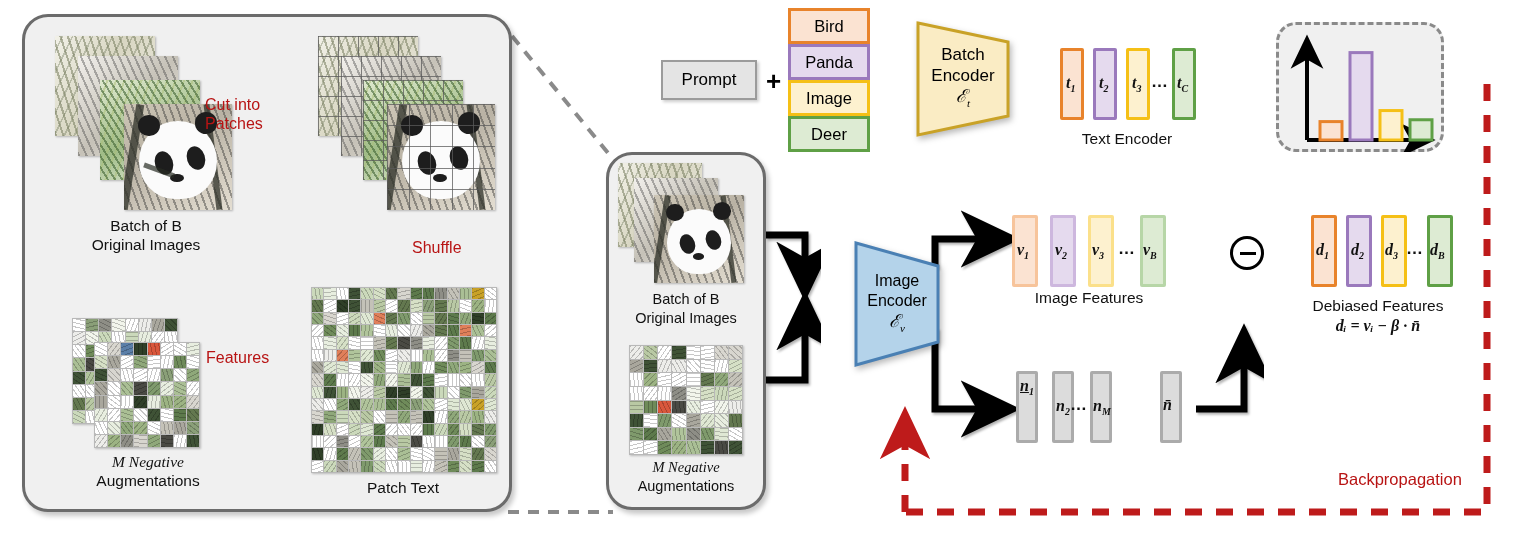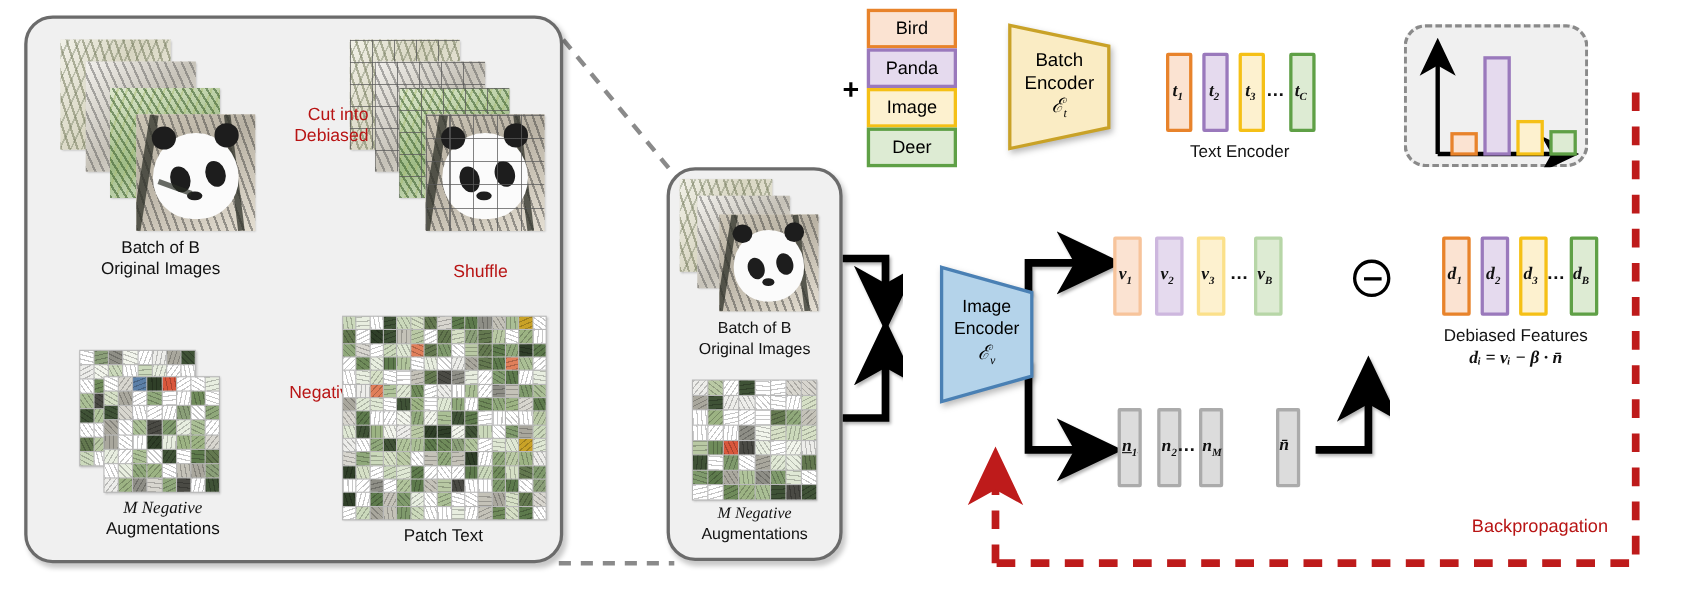--- a/index.html
+++ b/index.html
@@ -15,21 +15,21 @@
     box-sizing:border-box;
   }
   .dashbox{
     position:absolute;background:#f0f0f0;border:3px dashed #8a8a8a;
     border-radius:20px;box-sizing:border-box;
   }
 
   
   .cap{position:absolute;text-align:center;font-size:15.5px;line-height:19px;color:#111;}
   .cap.s14{font-size:14.5px;}
-  .redcap{position:absolute;text-align:right;color:#b81414;font-size:16px;line-height:19px;font-weight:400;}
+  .redcap{position:absolute;text-align:left;color:#b81414;font-size:16px;line-height:19px;font-weight:400;}
   .ital{font-family:"Liberation Serif",serif;font-style:italic;}
 
   
   .thumb{position:absolute;box-shadow:1px 1px 2px rgba(0,0,0,.25);overflow:hidden;background:#cfc9bb;}
   .tx-bamboo{
     background-color:#e8e6dc;
     background-image:
       repeating-linear-gradient(72deg, rgba(120,126,96,.55) 0 2px, rgba(255,255,255,0) 2px 7px),
       repeating-linear-gradient(-64deg, rgba(92,104,72,.32) 0 1.5px, rgba(255,255,255,0) 1.5px 9px),
       linear-gradient(120deg,#f2f1e8 0%,#d8d6c2 45%,#eceadf 100%);
@@ -225,24 +225,24 @@
       <div class="ear" style="left:66%;top:8%;"></div>
       <div class="eye" style="left:29%;top:44%;"></div>
       <div class="eye" style="left:58%;top:40%;"></div>
       <div class="nose" style="left:43%;top:66%;"></div>
       <div class="gridover"></div>
     </div>
   </div>
 
   <div class="redcap" style="left:205px;top:95px;width:130px;">
     <span>Cut into</span><br>
-    <span>Debiased</span>
+    <span>Patches</span>
   </div>
   <div class="redcap" style="left:412px;top:238px;width:90px;text-align:left;">Shuffle</div>
-  <div class="redcap" style="left:206px;top:348px;width:120px;">Negative</div>
+  <div class="redcap" style="left:206px;top:348px;width:120px;">Features</div>
 
   <div class="patchgrid" style="left:311px;top:287px;width:184px;height:184px;grid-template-columns:repeat(15,1fr);grid-template-rows:repeat(15,1fr);">
       <i style="background: repeating-linear-gradient(81deg, rgba(0, 0, 0, 0.22) 0px, rgba(0, 0, 0, 0.22) 1px, rgba(255, 255, 255, 0) 1px, rgba(255, 255, 255, 0) 4px) rgb(203, 217, 187);"></i>
       <i style="background: repeating-linear-gradient(176deg, rgba(0, 0, 0, 0.22) 0px, rgba(0, 0, 0, 0.22) 1px, rgba(255, 255, 255, 0) 1px, rgba(255, 255, 255, 0) 4px) rgb(232, 238, 224);"></i>
       <i style="background: repeating-linear-gradient(80deg, rgba(0, 0, 0, 0.22) 0px, rgba(0, 0, 0, 0.22) 1px, rgba(255, 255, 255, 0) 1px, rgba(255, 255, 255, 0) 4px) rgb(255, 255, 255);"></i>
       <i style="background: repeating-linear-gradient(168deg, rgba(0, 0, 0, 0.22) 0px, rgba(0, 0, 0, 0.22) 1px, rgba(255, 255, 255, 0) 1px, rgba(255, 255, 255, 0) 4px) rgb(63, 82, 54);"></i>
       <i style="background: repeating-linear-gradient(61deg, rgba(0, 0, 0, 0.22) 0px, rgba(0, 0, 0, 0.22) 1px, rgba(255, 255, 255, 0) 1px, rgba(255, 255, 255, 0) 4px) rgb(203, 217, 187);"></i>
       <i style="background: repeating-linear-gradient(26deg, rgba(0, 0, 0, 0.22) 0px, rgba(0, 0, 0, 0.22) 1px, rgba(255, 255, 255, 0) 1px, rgba(255, 255, 255, 0) 4px) rgb(214, 224, 198);"></i>
       <i style="background: repeating-linear-gradient(60deg, rgba(0, 0, 0, 0.22) 0px, rgba(0, 0, 0, 0.22) 1px, rgba(255, 255, 255, 0) 1px, rgba(255, 255, 255, 0) 4px) rgb(99, 120, 79);"></i>
       <i style="background: repeating-linear-gradient(168deg, rgba(0, 0, 0, 0.22) 0px, rgba(0, 0, 0, 0.22) 1px, rgba(255, 255, 255, 0) 1px, rgba(255, 255, 255, 0) 4px) rgb(216, 214, 207);"></i>
@@ -690,20 +690,21 @@
       <i style="background: repeating-linear-gradient(69deg, rgba(0, 0, 0, 0.22) 0px, rgba(0, 0, 0, 0.22) 1px, rgba(255, 255, 255, 0) 1px, rgba(255, 255, 255, 0) 4px) rgb(170, 191, 149);"></i>
       <i style="background: repeating-linear-gradient(175deg, rgba(0, 0, 0, 0.22) 0px, rgba(0, 0, 0, 0.22) 1px, rgba(255, 255, 255, 0) 1px, rgba(255, 255, 255, 0) 4px) rgb(63, 82, 54);"></i>
       <i style="background: repeating-linear-gradient(81deg, rgba(0, 0, 0, 0.22) 0px, rgba(0, 0, 0, 0.22) 1px, rgba(255, 255, 255, 0) 1px, rgba(255, 255, 255, 0) 4px) rgb(74, 74, 68);"></i>
       <i style="background: repeating-linear-gradient(149deg, rgba(0, 0, 0, 0.22) 0px, rgba(0, 0, 0, 0.22) 1px, rgba(255, 255, 255, 0) 1px, rgba(255, 255, 255, 0) 4px) rgb(63, 82, 54);"></i>
     </div>
   <div class="cap s14" style="left:608px;top:458px;width:156px;">
     <span class="ital" style="font-style:italic;">M Negative</span><br>
     <span>Augmentations</span>
   </div>
 
+  <div class="promptbox" style="left:661px;top:60px;width:96px;height:40px;">Prompt</div>
   <div class="abs" style="left:766px;top:66px;font-size:26px;font-weight:bold;">+</div>
 
   <div id="class-list">
       <div class="clsbox" style="left: 788px; top: 8px; width: 82px; height: 36px; background: rgb(251, 227, 210); border: 3px solid rgb(232, 131, 43); justify-content: center;">
         <span>Bird</span>
       </div>
       <div class="clsbox" style="left: 788px; top: 44px; width: 82px; height: 36px; background: rgb(229, 218, 238); border: 3px solid rgb(154, 121, 188);">
         <span>Panda</span>
       </div>
       <div class="clsbox" style="left: 788px; top: 80px; width: 82px; height: 36px; background: rgb(253, 241, 207); border: 3px solid rgb(245, 192, 22);">
@@ -773,24 +774,25 @@
       <div class="fbar" style="left: 1012px; top: 215px; width: 26px; height: 72px; background: rgb(251, 227, 210); border: 3px solid rgb(247, 196, 155);"></div>
       <div class="flabel" style="left: 1017px; top: 241px;"><span>v</span><sub style="font-size:10px;">1</sub></div>
       <div class="fbar" style="left: 1050px; top: 215px; width: 26px; height: 72px; background: rgb(229, 218, 238); border: 3px solid rgb(205, 183, 222);"></div>
       <div class="flabel" style="left: 1055px; top: 241px;"><span>v</span><sub style="font-size:10px;">2</sub></div>
       <div class="fbar" style="left: 1088px; top: 215px; width: 26px; height: 72px; background: rgb(253, 241, 207); border: 3px solid rgb(251, 224, 138);"></div>
       <div class="flabel" style="left: 1092px; top: 241px;"><span>v</span><sub style="font-size:10px;">3</sub></div>
       <div class="fbar" style="left: 1140px; top: 215px; width: 26px; height: 72px; background: rgb(221, 235, 211); border: 3px solid rgb(183, 214, 167);"></div>
       <div class="flabel" style="left: 1143px; top: 241px;"><span>v</span><sub style="font-size:10px;">B</sub></div>
       <div class="dots" style="left: 1118px; top: 239px;">…</div>
     </div>
+  <div class="cap" style="left:1000px;top:288px;width:178px;">Image Features</div>
 
   <div id="neg-features">
       <div class="fbar" style="left: 1016px; top: 371px; width: 22px; height: 72px; background: rgb(220, 220, 220); border: 3px solid rgb(171, 171, 171);"></div>
-      <div class="flabel" style="left: 1020px; top: 397px; text-decoration: underline;"><span>n</span><sub style="font-size:10px;">1</sub></div>
+      <div class="flabel" style="left: 1020px; top: 377px; text-decoration: underline;"><span>n</span><sub style="font-size:10px;">1</sub></div>
       <div class="fbar" style="left: 1052px; top: 371px; width: 22px; height: 72px; background: rgb(220, 220, 220); border: 3px solid rgb(171, 171, 171);"></div>
       <div class="flabel" style="left: 1056px; top: 397px;"><span>n</span><sub style="font-size:10px;">2</sub></div>
       <div class="fbar" style="left: 1090px; top: 371px; width: 22px; height: 72px; background: rgb(220, 220, 220); border: 3px solid rgb(171, 171, 171);"></div>
       <div class="flabel" style="left: 1093px; top: 397px;"><span>n</span><sub style="font-size:10px;">M</sub></div>
       <div class="dots" style="left: 1070px; top: 395px;">…</div>
       <div class="fbar" style="left: 1160px; top: 371px; width: 22px; height: 72px; background: rgb(220, 220, 220); border: 3px solid rgb(171, 171, 171);"></div>
       <div class="flabel" style="left: 1163px; top: 396px;">n̄</div>
     </div>
 
   <div class="minusnode" style="left:1230px;top:236px;"></div>

